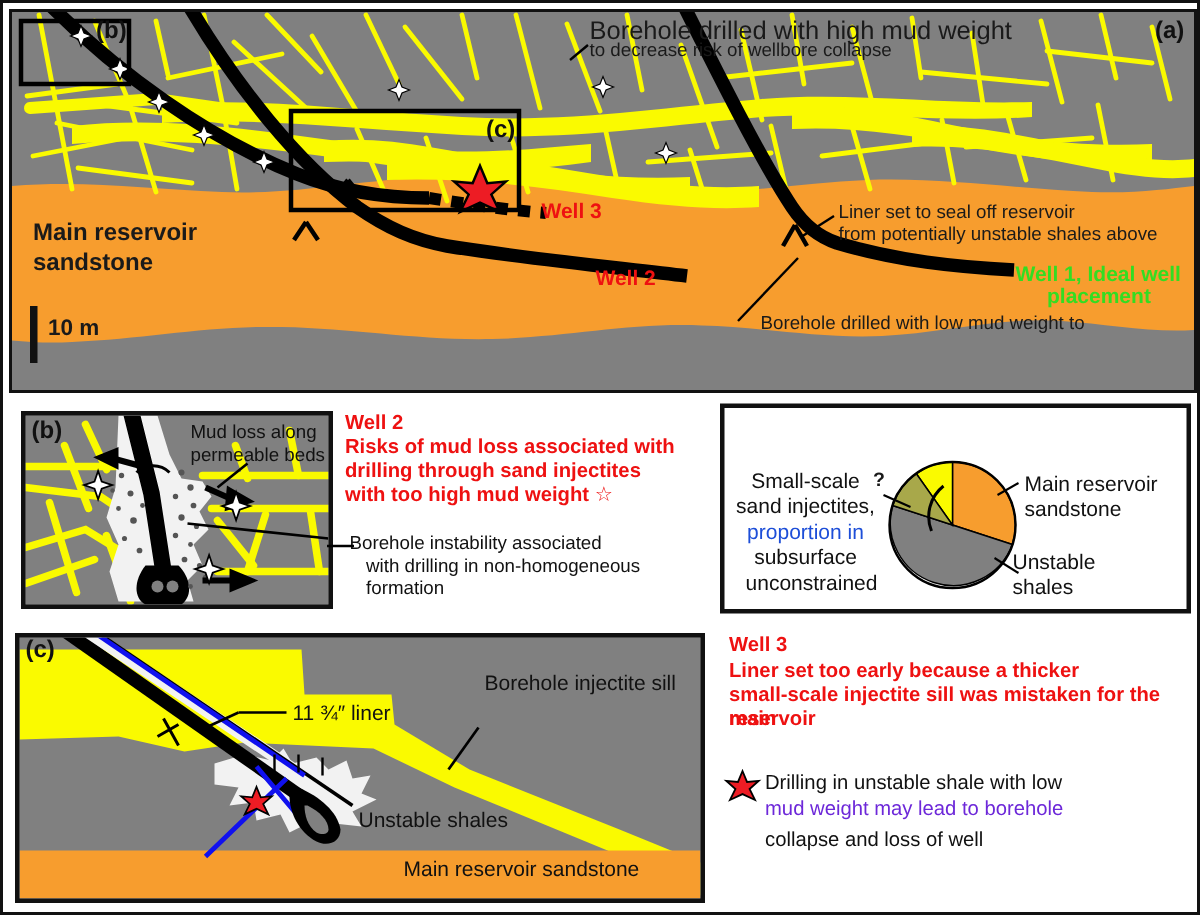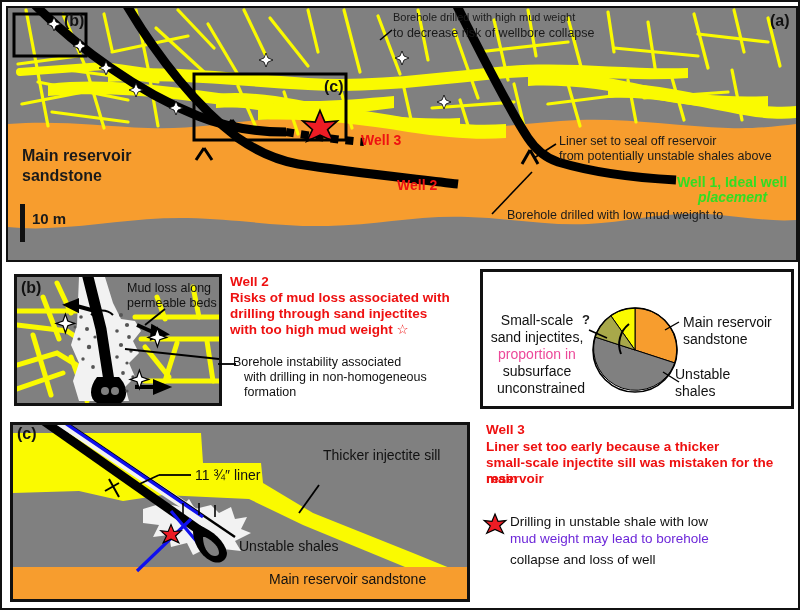--- a/index.html
+++ b/index.html
@@ -154,37 +154,37 @@
       <rect x="6" y="6" width="72" height="42" fill="none" stroke="#000" stroke-width="3"></rect>
       <rect x="186" y="66" width="152" height="66" fill="none" stroke="#000" stroke-width="3"></rect>
 
       <rect x="12" y="196" width="5" height="38" fill="#111"></rect>
     </svg>
 
     <div class="lbl cap" style="left:56px;top:4px;">(b)</div>
     <div class="lbl cap" style="left:316px;top:70px;">(c)</div>
     <div class="lbl cap" style="left:762px;top:4px;">(a)</div>
 
-    <div class="lbl norm" style="left:385px;top:3px;font-size:11px;">Borehole drilled with high mud weight</div>
+    <div class="lbl norm" style="left:385px;top:3px;font-size:17px;">Borehole drilled with high mud weight</div>
     <div class="lbl norm" style="left:385px;top:18px;font-size:12.5px;">to decrease risk of wellbore collapse</div>
 
     <div class="lbl norm" style="left:551px;top:126px;font-size:12.5px;">Liner set to seal off reservoir</div>
     <div class="lbl norm" style="left:551px;top:141px;font-size:12.5px;">from potentially unstable shales above</div>
 
     <div class="lbl norm" style="left:499px;top:200px;font-size:12.5px;">Borehole drilled with low mud weight to</div>
 
     <div class="lbl" style="left:14px;top:139px;font-size:16px;">Main reservoir</div>
     <div class="lbl" style="left:14px;top:159px;font-size:16px;">sandstone</div>
 
     <div class="lbl" style="left:24px;top:202px;font-size:15px;">10 m</div>
 
     <div class="lbl red" style="left:353px;top:124px;font-size:14px;">Well 3</div>
     <div class="lbl red" style="left:389px;top:169px;font-size:14px;">Well 2</div>
     <div class="lbl green" style="left:669px;top:166px;font-size:14px;">Well 1, Ideal well</div>
-    <div class="lbl green" style="left:690px;top:181px;font-size:14px;font-style:italic;">placement</div>
+    <div class="lbl green" style="left:690px;top:181px;font-size:14px;">placement</div>
   </div>
 
   <div class="panel" id="panelBbox">
     <svg width="202" height="126" viewBox="0 0 202 126">
       <rect x="0" y="0" width="202" height="126" fill="#808080"></rect>
 
       <g stroke="#FAFA00" fill="none" stroke-width="5" stroke-linecap="round">
         <path d="M0,34 L60,34 L74,26"></path>
         <path d="M0,48 L50,54 L74,70"></path>
         <path d="M0,88 L40,76 L66,92"></path>
@@ -306,21 +306,21 @@
     <div class="lbl" style="left:99px;top:40px;font-size:13px;font-weight:700;">?</div>
 
     <div class="lbl norm" style="left:200px;top:42px;font-size:14px;color:#111;">Main reservoir</div>
     <div class="lbl norm" style="left:200px;top:59px;font-size:14px;color:#111;">sandstone</div>
 
     <div class="lbl norm" style="left:192px;top:94px;font-size:14px;color:#111;">Unstable</div>
     <div class="lbl norm" style="left:192px;top:111px;font-size:14px;color:#111;">shales</div>
 
     <div class="lbl norm" style="left:0px;top:40px;width:108px;text-align:center;font-size:14px;color:#111;">Small-scale</div>
     <div class="lbl norm" style="left:0px;top:57px;width:108px;text-align:center;font-size:14px;color:#111;">sand injectites,</div>
-    <div class="lbl norm" style="left:0px;top:74px;width:108px;text-align:center;font-size:14px;color:#ec4899;">proportion in</div>
+    <div class="lbl norm" style="left:0px;top:74px;width:108px;text-align:center;font-size:14px;color:#1d4ed8;">proportion in</div>
     <div class="lbl norm" style="left:0px;top:91px;width:108px;text-align:center;font-size:14px;color:#111;">subsurface</div>
     <div class="lbl norm" style="left:0px;top:108px;width:116px;text-align:center;font-size:14px;color:#111;">unconstrained</div>
   </div>
 
   <div class="panel" id="panelCbox">
     <svg width="454" height="174" viewBox="0 0 454 174">
       <rect x="0" y="0" width="454" height="174" fill="#808080"></rect>
 
       <path fill="#FAFA00" d="M0,8 L188,8 L190,38 L248,38 L250,58 L300,88 L400,128 L454,150
                L454,172 L392,142 L290,100 L236,74 L150,70 L110,76 L66,66 L0,68 Z"></path>
@@ -362,21 +362,21 @@
 
       <g stroke="#000" stroke-width="1.8" fill="none">
         <path d="M146,50 L178,50"></path>
         <path d="M146,50 L120,62"></path>
         <path d="M306,60 L286,88"></path>
       </g>
     </svg>
 
     <div class="lbl cap" style="left:4px;top:0px;">(c)</div>
     <div class="lbl norm" style="left:182px;top:42px;font-size:14px;color:#111;">11 ¾″ liner</div>
-    <div class="lbl norm" style="left:310px;top:22px;font-size:14px;color:#111;">Thicker injectite sill</div>
+    <div class="lbl norm" style="left:310px;top:22px;font-size:14px;color:#111;">Borehole injectite sill</div>
     <div class="lbl norm" style="left:226px;top:113px;font-size:14px;color:#111;">Unstable shales</div>
     <div class="lbl norm" style="left:256px;top:146px;font-size:14px;color:#111;">Main reservoir sandstone</div>
   </div>
 
   <div class="panel" id="panelCtext">
     <div class="lbl red" style="left:6px;top:4px;font-size:13.5px;">Well 3</div>
     <div class="lbl red" style="left:6px;top:21px;font-size:13.5px;">Liner set too early because a thicker</div>
     <div class="lbl red" style="left:6px;top:37px;font-size:13.5px;">small-scale injectite sill was mistaken for the main</div>
     <div class="lbl red" style="left:6px;top:53px;font-size:13.5px;">reservoir</div>
 

